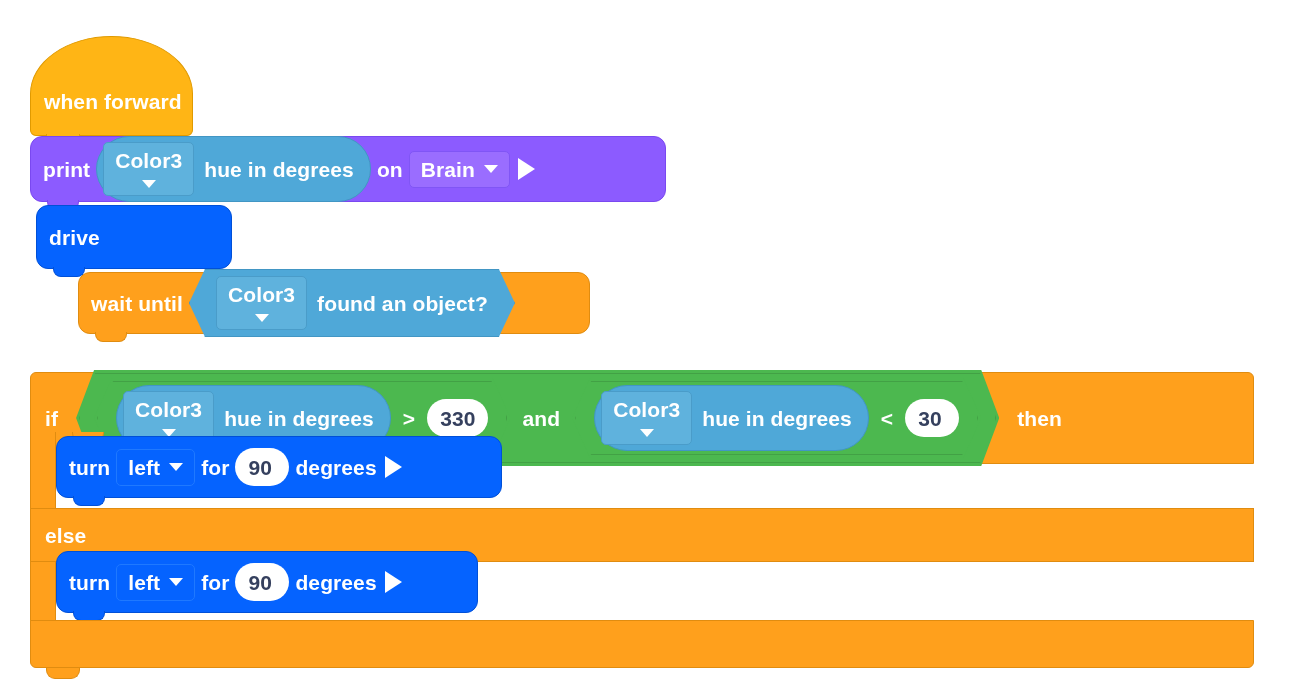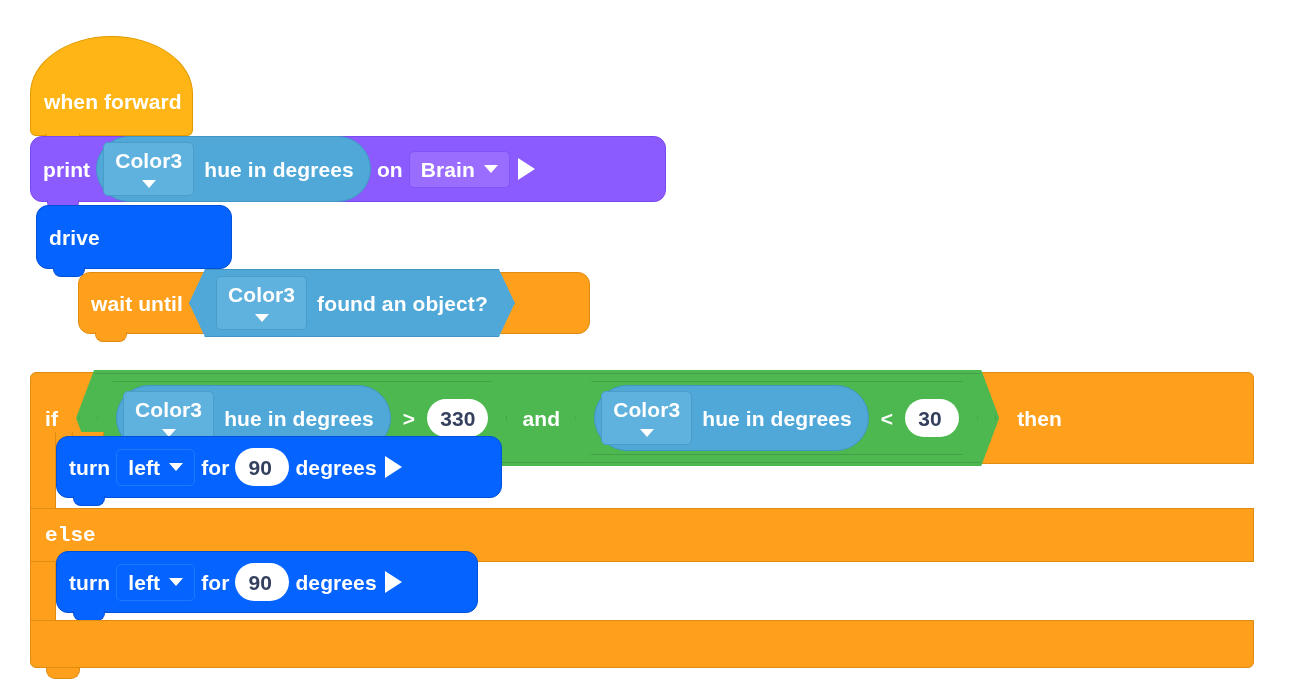--- a/index.html
+++ b/index.html
@@ -171,21 +171,20 @@
     border-left: 1px solid #e08c10;
     border-right: 1px solid #e08c10;
   }
   .cb-mid {
     position: absolute; left: 0;
     width: 1224px; height: 54px;
     background: #ffa01c;
     border: 1px solid #e08c10;
     display: flex; align-items: center;
     padding: 0 14px;
-    font-family: Liberation Mono, monospace;
   }
   .cb-bottom {
     position: absolute; left: 0;
     width: 1224px; height: 48px;
     background: #ffa01c;
     border: 1px solid #e08c10;
     border-radius: 0 0 6px 6px;
   }
   .inner-notch {
     position: absolute;

